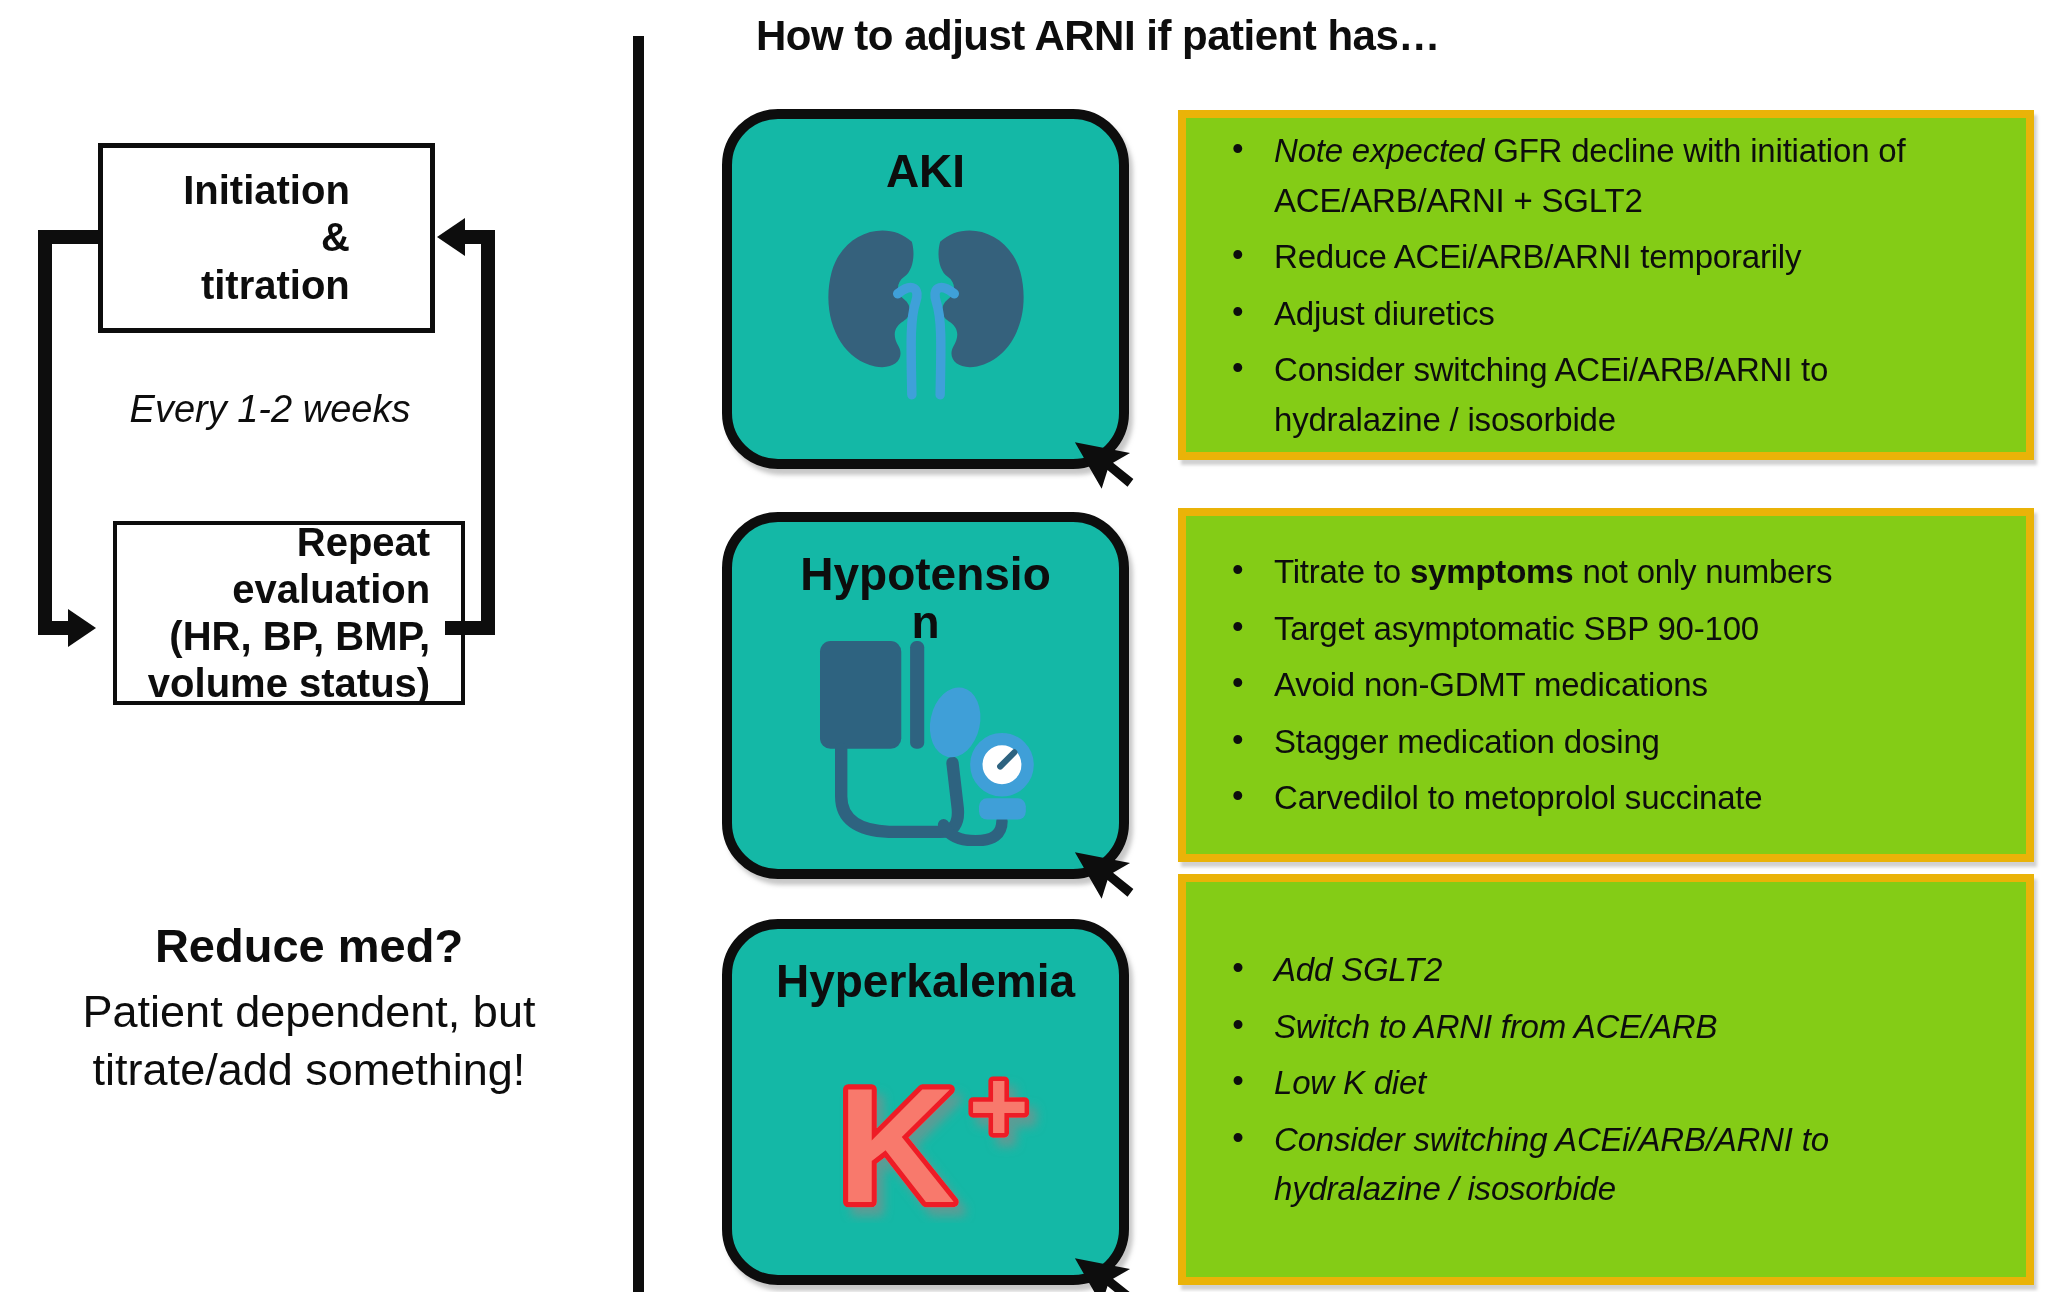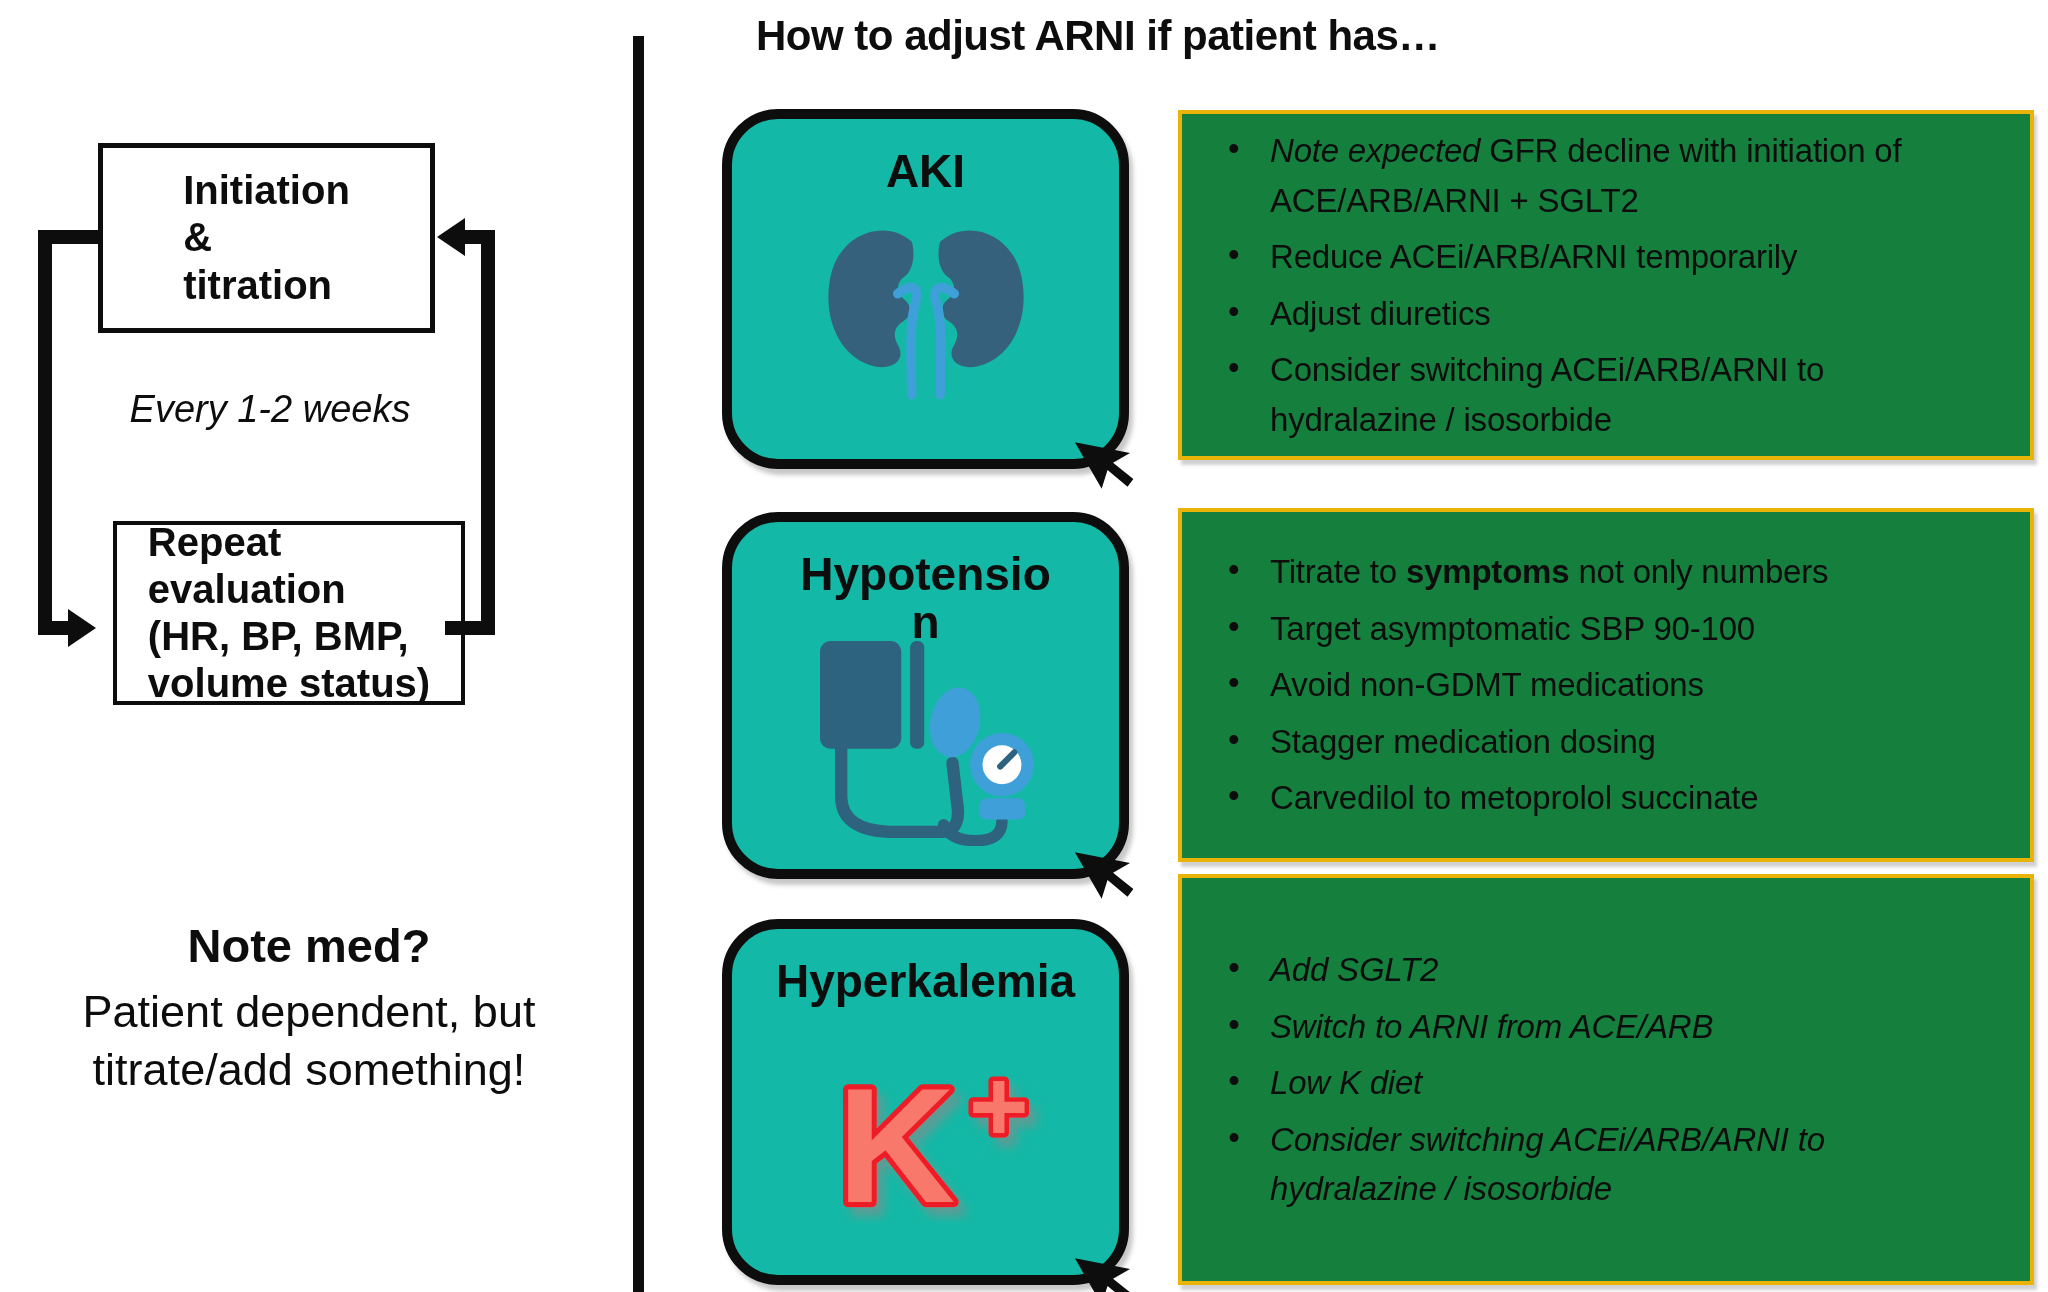--- a/index.html
+++ b/index.html
@@ -5,21 +5,21 @@
   html,body { margin:0; padding:0; background:#ffffff; }
   .canvas {
     position:relative; width:2048px; height:1292px; background:#ffffff;
     font-family:"Liberation Sans", sans-serif; color:#0d0d0d; overflow:hidden;
   }
   .pre { white-space:pre-line; }
 
   
   .flow-box {
     position:absolute; background:#fff; border:5px solid #0d0d0d; box-sizing:border-box;
-    display:flex; align-items:center; justify-content:center; text-align:left;
+    display:flex; align-items:center; justify-content:center; text-align:right;
     font-weight:bold; font-size:40px; line-height:1.18;
   }
   #init-box   { left:98px;  top:143px; width:337px; height:190px; }
   #repeat-box { left:93px;  top:521px; width:352px; height:184px; border-width:4px;margin-left:20px; }
   #interval-label {
     position:absolute; left:90px; top:388px; width:360px; text-align:center;
     font-style:italic; font-size:38px;
   }
   #cycle-arrows { position:absolute; left:0; top:0; pointer-events:none; }
   #which-med { position:absolute; left:14px; top:918px; width:590px; text-align:center; }
@@ -46,22 +46,22 @@
   .kidneys-svg { top:104px; }
   .bp-svg      { top:112px; }
   .k-svg       { top:126px; }
   .cursor {
     position:absolute; right:-24px; bottom:-40px; width:58px; height:76px; z-index:3;
     transform:rotate(-30deg);
   }
 
   
   .bullet-card {
-    position:absolute; left:1178px; width:856px; background:#15803d; box-sizing:border-box;
-    border:4px solid #eab308; display:flex; align-items:center;
+    position:absolute; left:1178px; width:856px; background:#84cc16; box-sizing:border-box;
+    border:8px solid #eab308; display:flex; align-items:center;
     box-shadow:3px 5px 3px rgba(140,140,140,0.4);
   }
   #bullets-aki          { top:110px; height:350px; }
   #bullets-hypotension  { top:508px; height:354px; }
   #bullets-hyperkalemia { top:874px; height:411px;font-style:italic; }
   .bullet-card ul { list-style:none; margin:0; padding:0 18px 0 46px; }
   .bullet-card li {
     position:relative; padding-left:42px; margin:7px 0;
     font-size:33px; line-height:1.5; letter-spacing:-0.2px; white-space:pre-line;
   }
@@ -90,21 +90,21 @@
   </div>
 
   <svg id="cycle-arrows" width="2048" height="1292" viewBox="0 0 2048 1292">
     <path d="M98,237 H45 V628 H70" fill="none" stroke="#0d0d0d" stroke-width="14"></path>
     <polygon points="68,609 68,647 96,628" fill="#0d0d0d"></polygon>
     <path d="M445,628 H488 V237 H463" fill="none" stroke="#0d0d0d" stroke-width="14"></path>
     <polygon points="465,218 465,256 437,237" fill="#0d0d0d"></polygon>
   </svg>
 
   <div id="which-med">
-    <div class="wm-title">Note med?</div>
+    <div class="wm-title">Reduce med?</div>
     <div class="wm-body pre">Patient dependent, but
 titrate/add something!</div>
   </div>
 
   <div id="divider"></div>
   <div id="main-title">How to adjust ARNI if patient has…</div>
 
   <div class="icon-card" id="card-aki">
     <div class="card-label">AKI</div>
     <svg class="card-icon kidneys-svg" width="208" height="184" viewBox="0 0 220 195">

